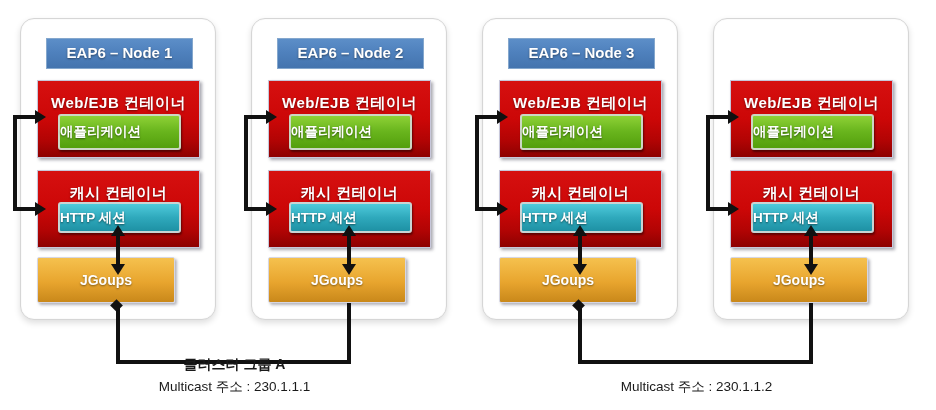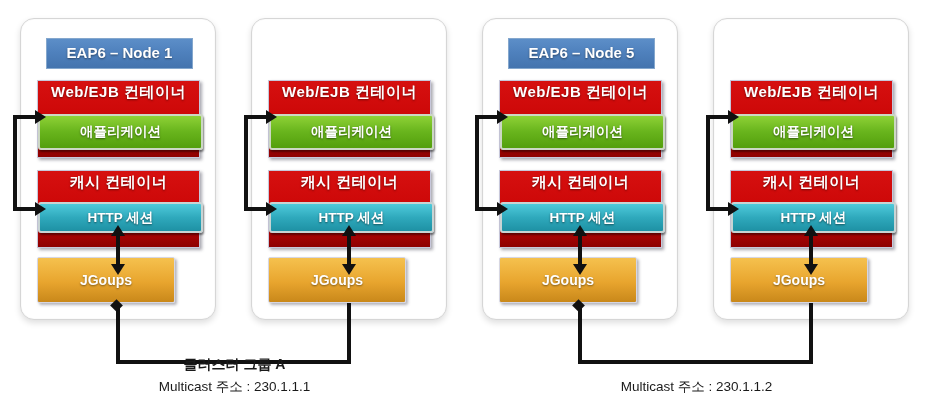--- a/index.html
+++ b/index.html
@@ -21,26 +21,26 @@
     text-shadow:0 1px 2px rgba(0,0,0,0.45);
   }
   .rbox{
     position:absolute;left:17px;width:163px;height:78px;box-sizing:border-box;
     background:linear-gradient(180deg,#d61010 0%,#cc0707 50%,#b20404 78%,#8d0101 100%);
     border:1px solid #c7c7da;box-shadow:2px 2px 3px rgba(40,40,60,0.4);
   }
   .rbox.web{top:80px;}
   .rbox.cache{top:170px;}
   .rtitle{
-    margin-top:2px;color:#ffffff;font-weight:bold;font-size:15px;text-align:center;
+    margin-top:13px;color:#ffffff;font-weight:bold;font-size:15px;text-align:center;
     text-shadow:0 1px 2px rgba(0,0,0,0.5);letter-spacing:0.5px;
   }
   .inner{
-    position:absolute;left:0;width:165px;box-sizing:border-box;border-radius:3px;
-    color:#ffffff;font-weight:bold;font-size:13.5px;text-align:center;
+    position:absolute;left:20px;width:123px;box-sizing:border-box;border-radius:3px;
+    color:#ffffff;font-weight:bold;font-size:13.5px;
     text-shadow:0 1px 2px rgba(0,0,0,0.5);box-shadow:1px 2px 2px rgba(0,0,0,0.45);
   }
   .green{
     top:33px;height:36px;line-height:32px;
     background:linear-gradient(180deg,#8ed136 0%,#69b51d 48%,#539f0c 100%);
     border:2px solid #ccd7c4;
   }
   .teal{
     top:31px;height:31px;line-height:27px;
     background:linear-gradient(180deg,#4fcadb 0%,#2fa9bc 50%,#1e91a4 100%);
@@ -100,20 +100,21 @@
     <div class="ah-r t2"></div>
     <div class="ln mid-v"></div>
     <div class="ah-up"></div>
     <div class="ah-dn"></div>
     <div class="ln stub"></div>
     <div class="diamond"></div>
   </div>
 
   <div class="node" style="left:251px">
     <div class="card"></div>
+    <div class="hdr">EAP6 – Node 2</div>
     <div class="rbox web">
       <div class="rtitle">Web/EJB 컨테이너</div>
       <div class="inner green">애플리케이션</div>
     </div>
     <div class="rbox cache">
       <div class="rtitle">캐시 컨테이너</div>
       <div class="inner teal">HTTP 세션</div>
     </div>
     <div class="gold">JGoups</div>
     <div class="ln bc-v"></div>
@@ -122,21 +123,21 @@
     <div class="ln bc-h2"></div>
     <div class="ah-r t2"></div>
     <div class="ln mid-v"></div>
     <div class="ah-up"></div>
     <div class="ah-dn"></div>
     <div class="ln stub"></div>
   </div>
 
   <div class="node" style="left:482px">
     <div class="card"></div>
-    <div class="hdr">EAP6 – Node 5</div>
+    <div class="hdr">EAP6 – Node 3</div>
     <div class="rbox web">
       <div class="rtitle">Web/EJB 컨테이너</div>
       <div class="inner green">애플리케이션</div>
     </div>
     <div class="rbox cache">
       <div class="rtitle">캐시 컨테이너</div>
       <div class="inner teal">HTTP 세션</div>
     </div>
     <div class="gold">JGoups</div>
     <div class="ln bc-v"></div>

